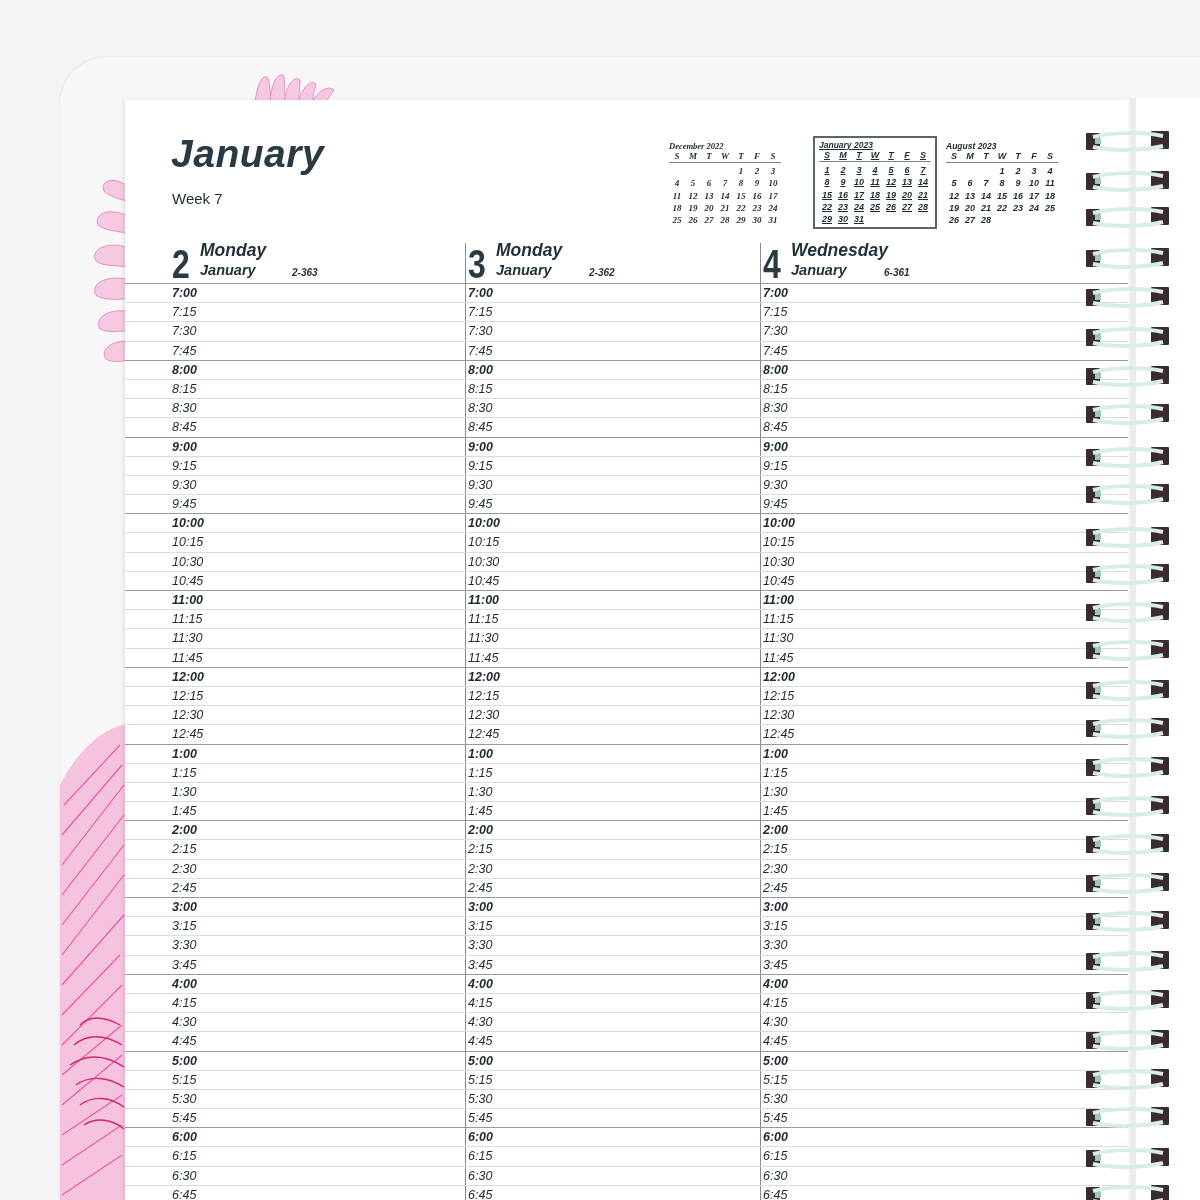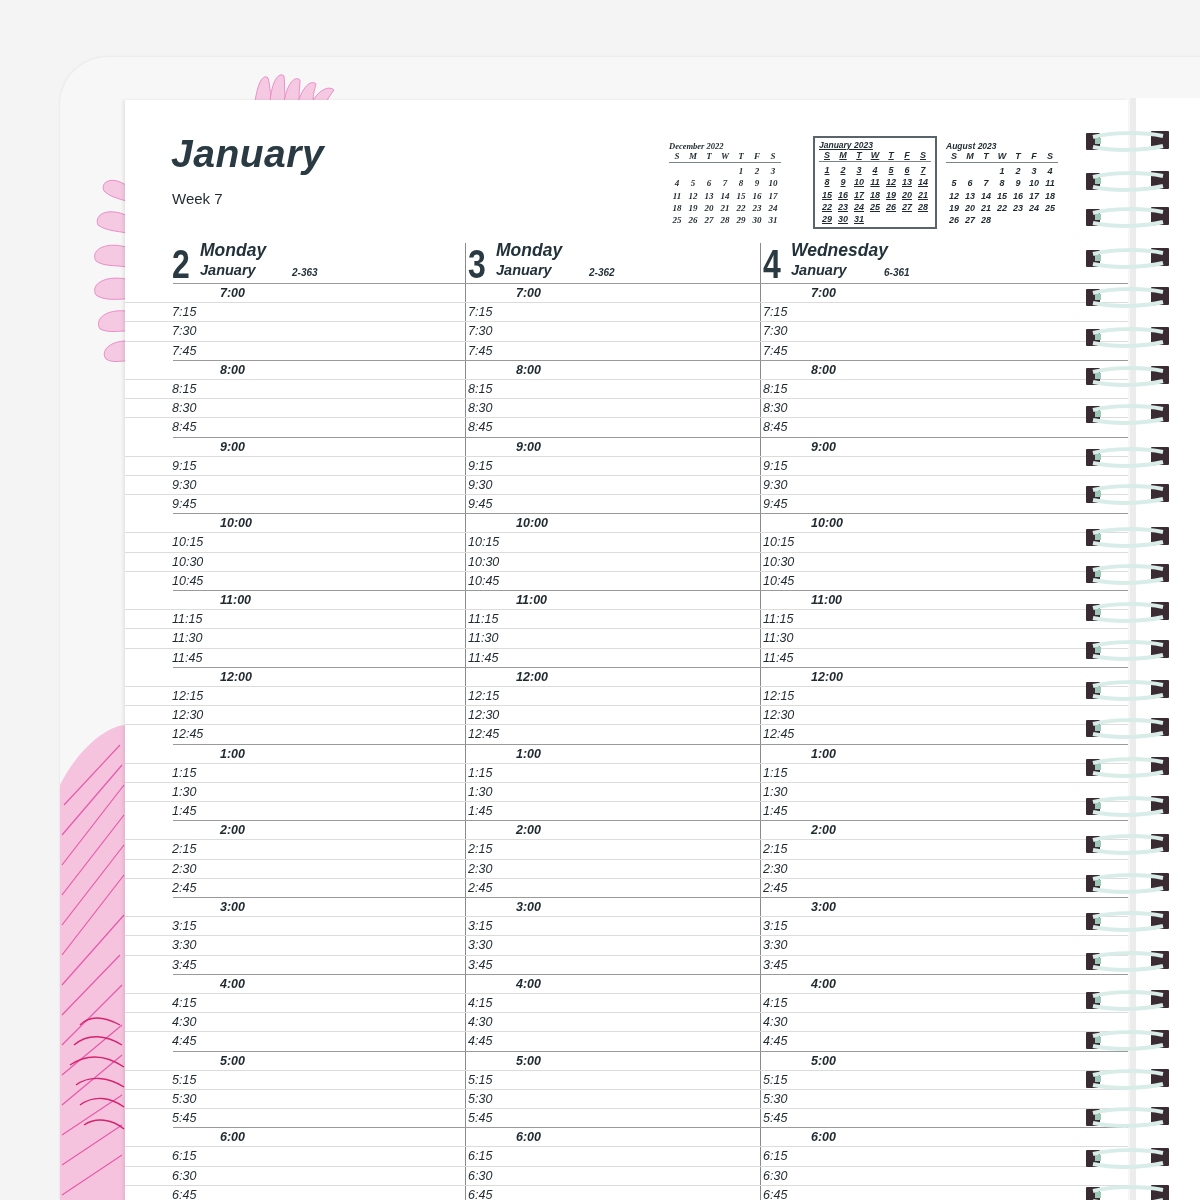--- a/index.html
+++ b/index.html
@@ -57,21 +57,21 @@
   }
   .day-count {
     position:absolute; top:29px; font-size:10px; font-weight:bold; font-style:italic; white-space:nowrap;
   }
   .grid {
     position:absolute; left:0; top:183px; width:1003px;
   }
   .row {
     position:relative; height:19.2px; border-top:1px solid #dcdcdc; box-sizing:border-box;
   }
-  .row.hour { border-top:1.5px solid #9a9a9a;margin-left:48px; }
+  .row.hour { border-top:1.5px solid #9a9a9a; }
   .row .t {
     position:absolute; top:2px; font-size:12.5px; font-style:italic; color:#1f2a30;
   }
   .row.hour .t { font-weight:bold; }
   .vline {
     position:absolute; top:143px; width:1px; height:1000px; background:#8a8a8a;
   }
   .coil {
     position:absolute; left:1083px; width:90px; height:24px;
   }

